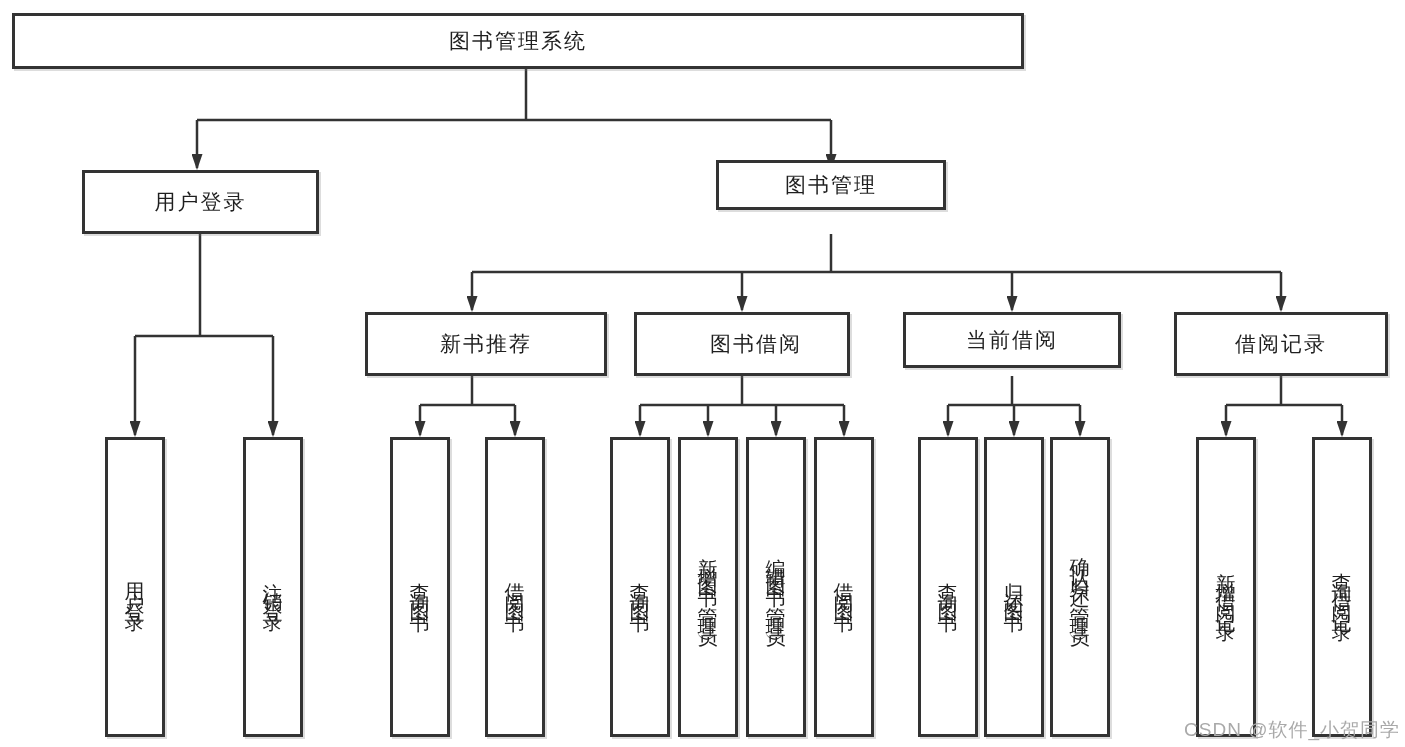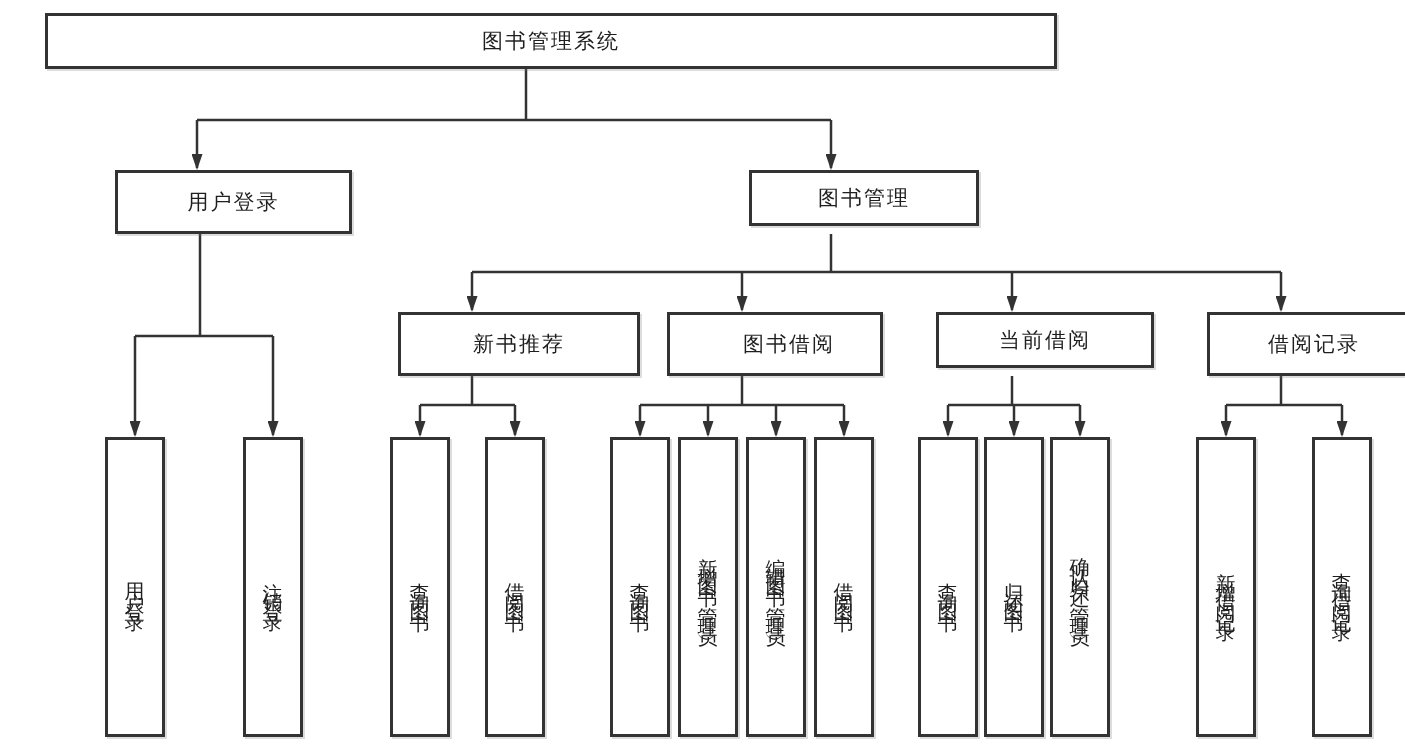--- a/index.html
+++ b/index.html
@@ -25,21 +25,20 @@
   .node {
     position: absolute;
     box-sizing: border-box;
     background: #ffffff;
     border: 3px solid #333333;
     box-shadow: 2px 2px 0 rgba(120,120,120,0.25);
     display: flex;
     align-items: center;
     justify-content: center;
     z-index: 2;
-    margin-left: 33px;
   }
   .node .hlabel {
     font-size: 21px;
     letter-spacing: 2px;
     color: #1f1f1f;
     white-space: nowrap;
   }
   .leaf {
     position: absolute;
     box-sizing: border-box;
@@ -129,21 +128,21 @@
     </g>
   </svg>
 
   <div class="node" style="left:12px; top:13px; width:1012px; height:56px;">
     <span class="hlabel">图书管理系统</span>
   </div>
 
   <div class="node" style="left:82px; top:170px; width:237px; height:64px;">
     <span class="hlabel">用户登录</span>
   </div>
-  <div class="node" style="left:716px; top:170px; width:230px; height:56px;">
+  <div class="node" style="left:716px; top:160px; width:230px; height:50px;">
     <span class="hlabel">图书管理</span>
   </div>
 
   <div class="node" style="left:365px; top:312px; width:242px; height:64px;">
     <span class="hlabel">新书推荐</span>
   </div>
   <div class="node" style="left:634px; top:312px; width:216px; height:64px;padding-left:28px;">
     <span class="hlabel">图书借阅</span>
   </div>
   <div class="node" style="left:903px; top:312px; width:218px; height:56px;">
@@ -190,14 +189,15 @@
     <span class="vlabel">确认归还（管理员）</span>
   </div>
 
   <div class="leaf" style="left:1196px;">
     <span class="vlabel">新增借阅记录</span>
   </div>
   <div class="leaf" style="left:1312px;">
     <span class="vlabel">查询借阅记录</span>
   </div>
 
+  <div class="watermark">CSDN @软件_小贺同学</div>
 
 </div>
 
 </body></html>

